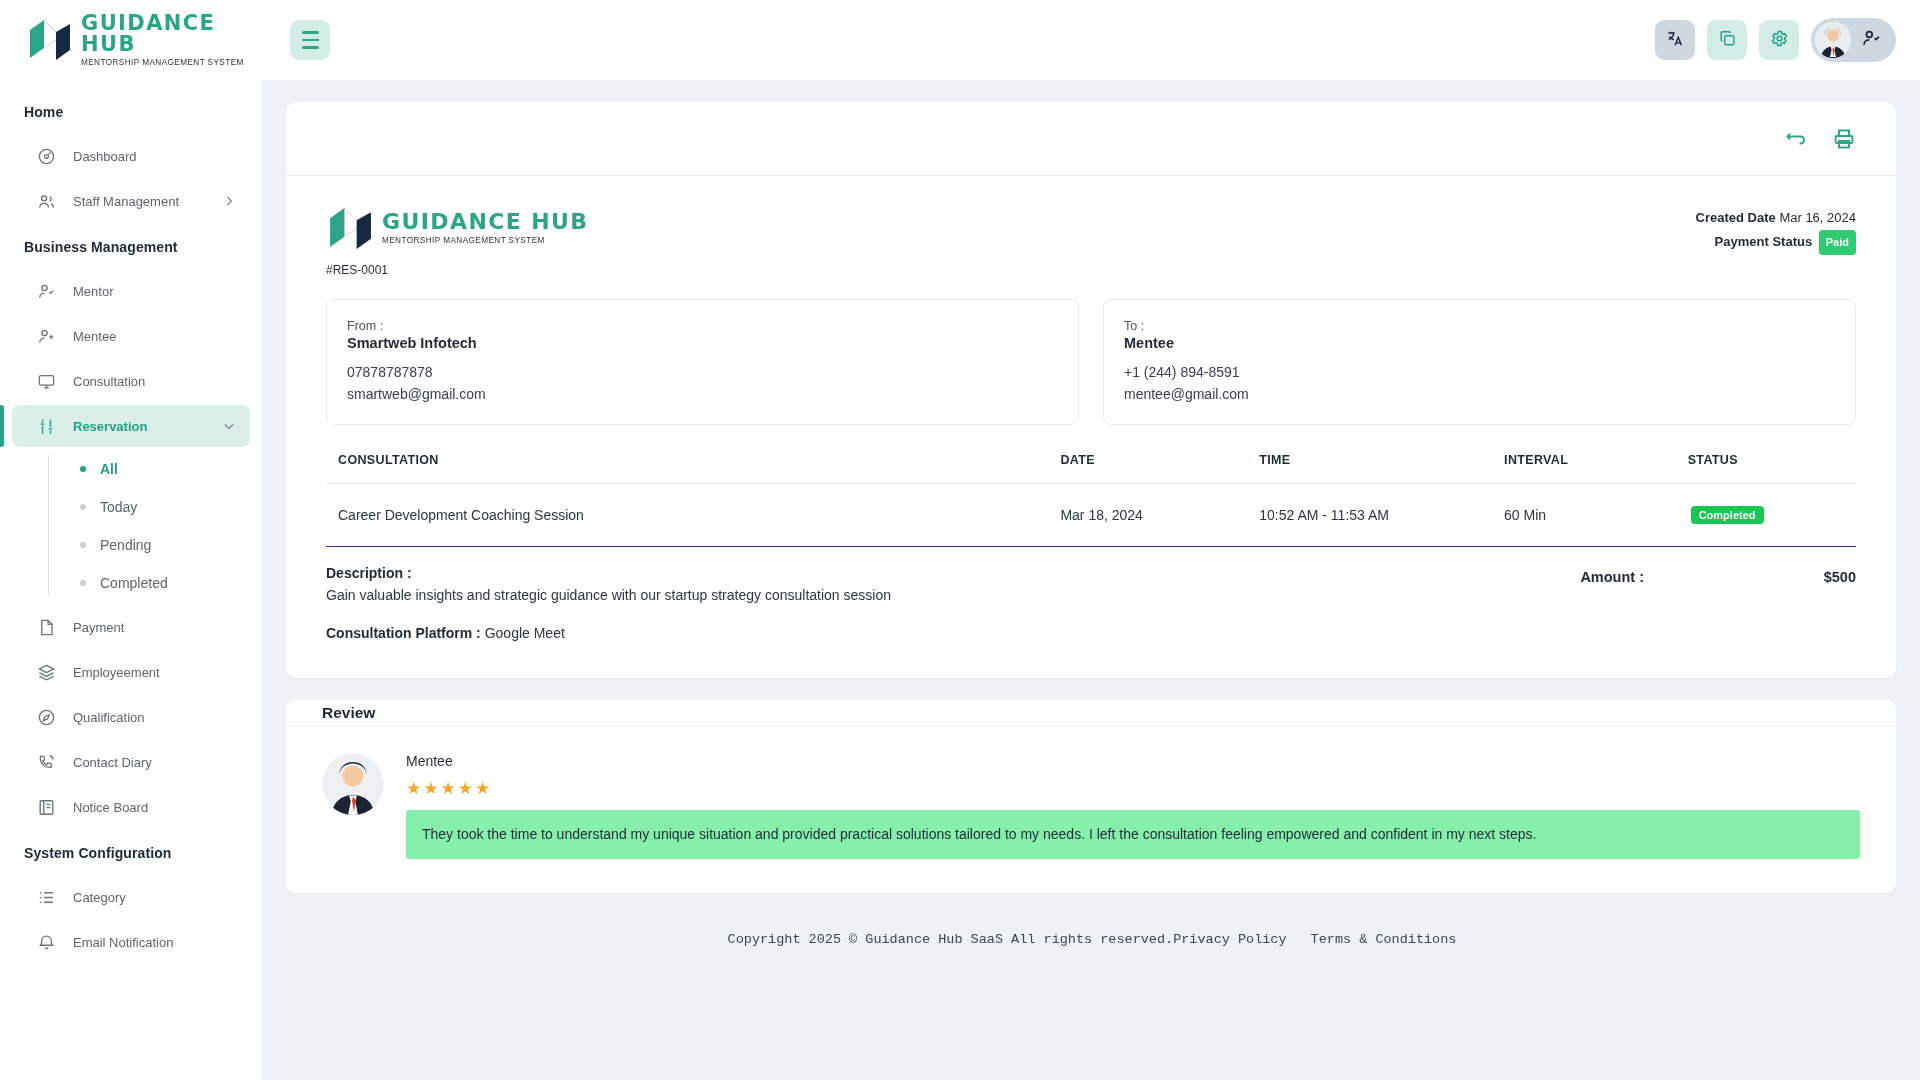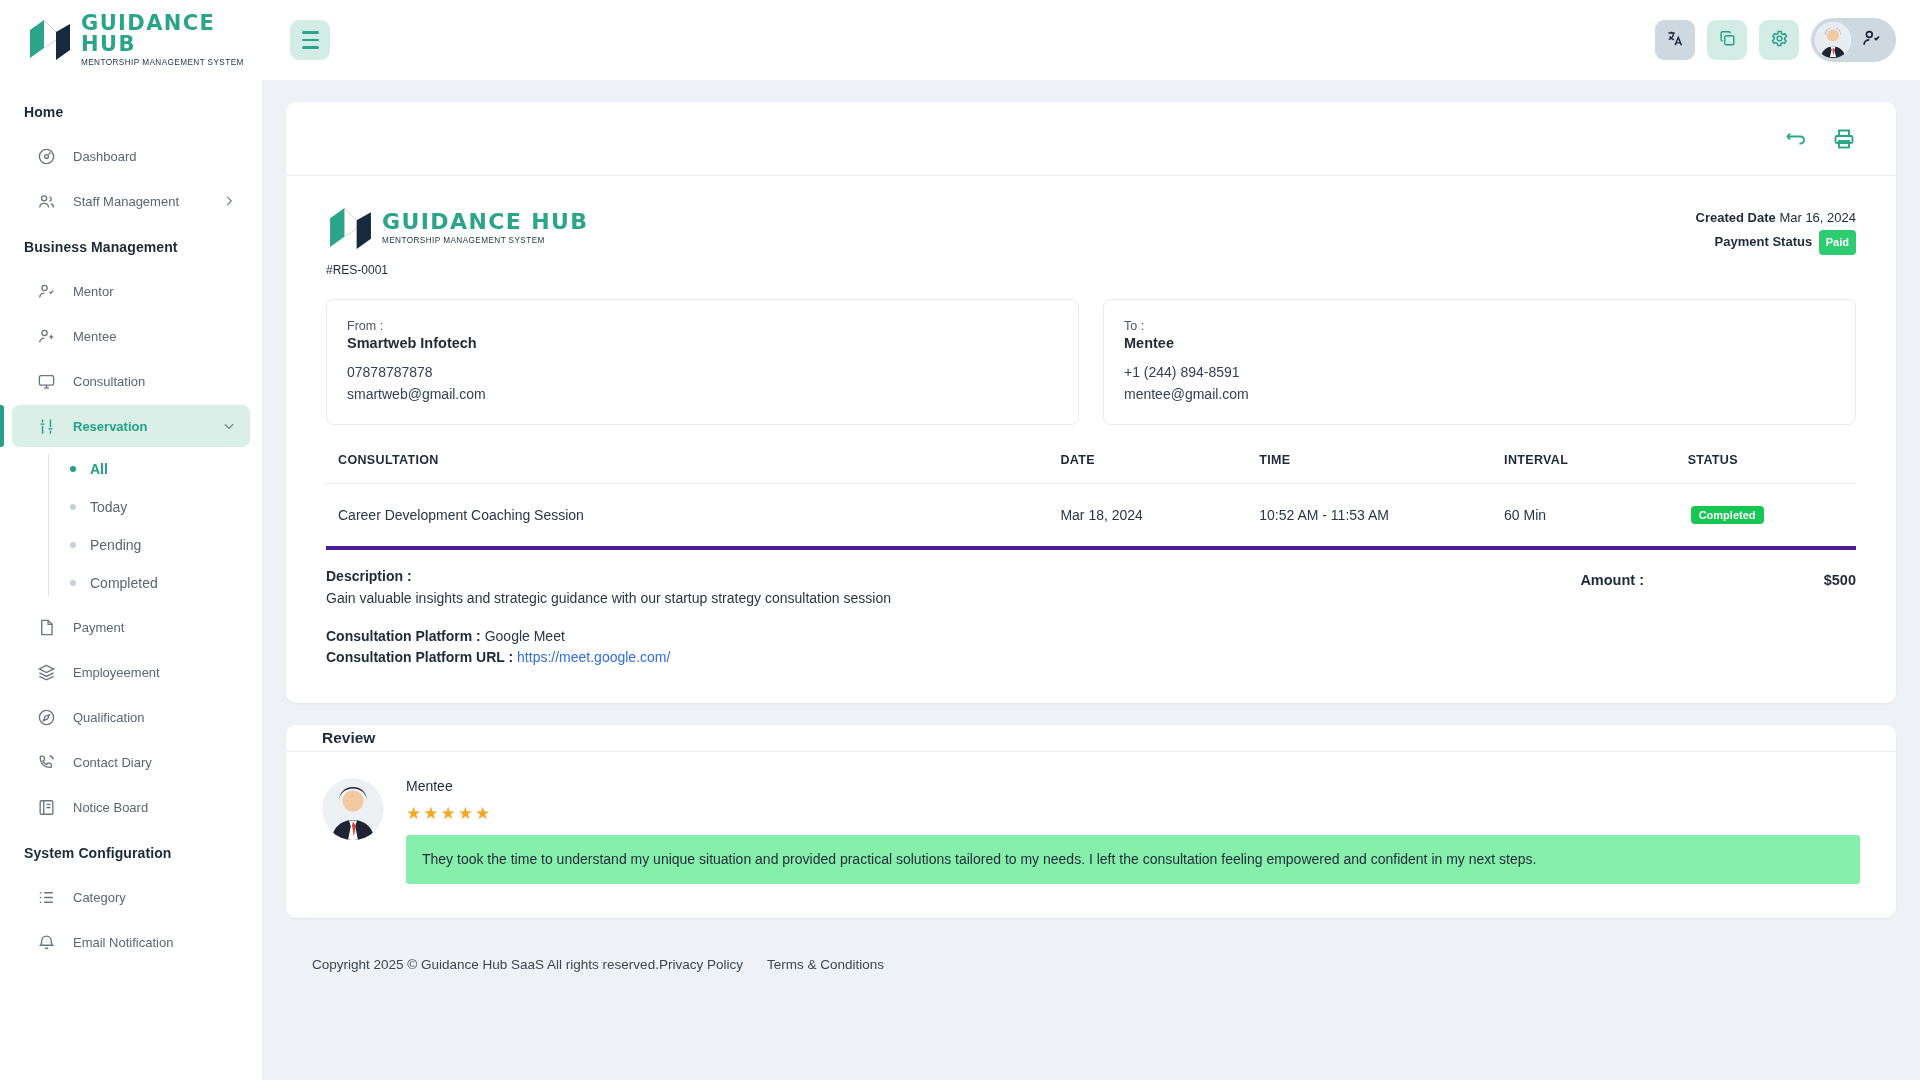--- a/index.html
+++ b/index.html
@@ -47,21 +47,21 @@
   .nav-item.active {
     background: #d9efe8; color: #23a086; font-weight: 600;
   }
   .nav-item.active .nav-ico { color: #23a086; }
   .nav-item.active::before {
     content: ""; position: absolute; left: -12px; top: 0; bottom: 0;
     width: 4px; border-radius: 0 3px 3px 0; background: #23a086;
   }
   .chev { margin-left: auto; margin-right: 14px; color: #7a848d; display: flex; }
 
-  .submenu { position: relative; margin: 2px 0 4px 0; padding-left: 6px; }
+  .submenu { position: relative; margin: 2px 0 4px 0; padding-left: 16px; }
   .submenu::before {
     content: ""; position: absolute; left: 48px; top: 4px; bottom: 6px;
     width: 1px; background: #dfe4e8;
   }
   .sub-item {
     display: flex; align-items: center; gap: 14px; height: 38px;
     padding-left: 64px; font-size: 14px; color: #5b6670; cursor: pointer;
   }
   .sub-dot { width: 6px; height: 6px; border-radius: 50%; background: #c7ced4; flex: 0 0 6px; }
   .sub-item.active { color: #23a086; font-weight: 600; }
@@ -136,21 +136,21 @@
   .party .nm { font-size: 14.5px; color: #1f2a37; font-weight: 600; margin-top: 2px; }
   .party .ln { font-size: 14px; color: #374151; margin-top: 13px; }
 
   table.inv-table { width: 100%; border-collapse: collapse; margin-top: 28px; }
   table.inv-table th {
     text-align: left; font-size: 12.5px; font-weight: 700; color: #1f2a37;
     letter-spacing: .35px; padding: 0 0 16px 0; border-bottom: 1px solid #e9ecef;
   }
   table.inv-table td {
     font-size: 14px; color: #2b3642; padding: 22px 0 22px 0;
-    border-bottom: 4px solid #4c1d95;
+    border-bottom: 1px solid #4c1d95;
   }
   .col-cons { width: 48%; padding-left: 12px !important; }
   .col-date { width: 13%; }
   .col-time { width: 16%; }
   .col-intv { width: 12%; }
   .col-stat { width: 11%; }
 
   .amount-row {
     display: flex; justify-content: flex-end; align-items: flex-start;
     margin-top: 22px; font-size: 14.5px; color: #1f2a37;
@@ -171,22 +171,22 @@
   .avatar-lg { width: 62px; height: 62px; flex: 0 0 62px; border-radius: 50%; overflow: hidden; }
   .rv-right { flex: 1 1 auto; min-width: 0; }
   .rv-name { font-size: 14px; color: #1f2a37; }
   .stars { margin-top: 9px; display: flex; gap: 2px; color: #f5a623; font-size: 17px; }
   .rv-text {
     margin-top: 11px; background: #86efac; border-radius: 3px;
     padding: 14px 16px; font-size: 14px; color: #1f2a37; line-height: 1.5;
   }
 
   .footer {
-    height: 48px; display: flex; align-items: center; justify-content: flex-start;
-    padding: 0 24px 0 26px; font-size: 13.5px; color: #3b4652;
+    height: 48px; display: flex; align-items: center; justify-content: center;
+    padding: 0 24px 0 26px; font-size: 13.5px; color: #3b4652; font-family: Liberation Mono, monospace;
   }
   .footer-links { display: flex; gap: 24px; }
   .footer-links span { cursor: pointer; }
 </style>
 </head>
 <body>
 
 <div class="app">
 
   <aside class="sidebar">
@@ -537,24 +537,20 @@
           </div>
 
           <div class="desc">
             <b>Description :</b>
             <div>Gain valuable insights and strategic guidance with our startup strategy consultation session</div>
             <div class="gap"></div>
             <div>
               <b>Consultation Platform :</b>
               <span>Google Meet</span>
             </div>
-            <div>
-              <b>Consultation Platform URL :</b>
-              <a href="#">https://meet.google.com/</a>
-            </div>
           </div>
         </div>
       </section>
 
       <section class="card">
         <div class="review-head">Review</div>
         <div class="review-body">
           <div class="avatar-lg">
             <svg width="62" height="62" viewBox="0 0 62 62">
               <circle cx="31" cy="31" r="31" fill="#eef1f4"></circle>

